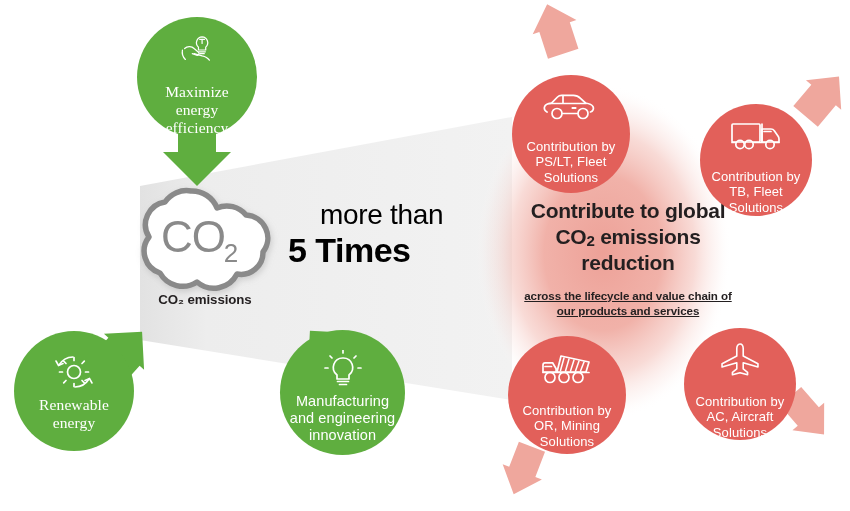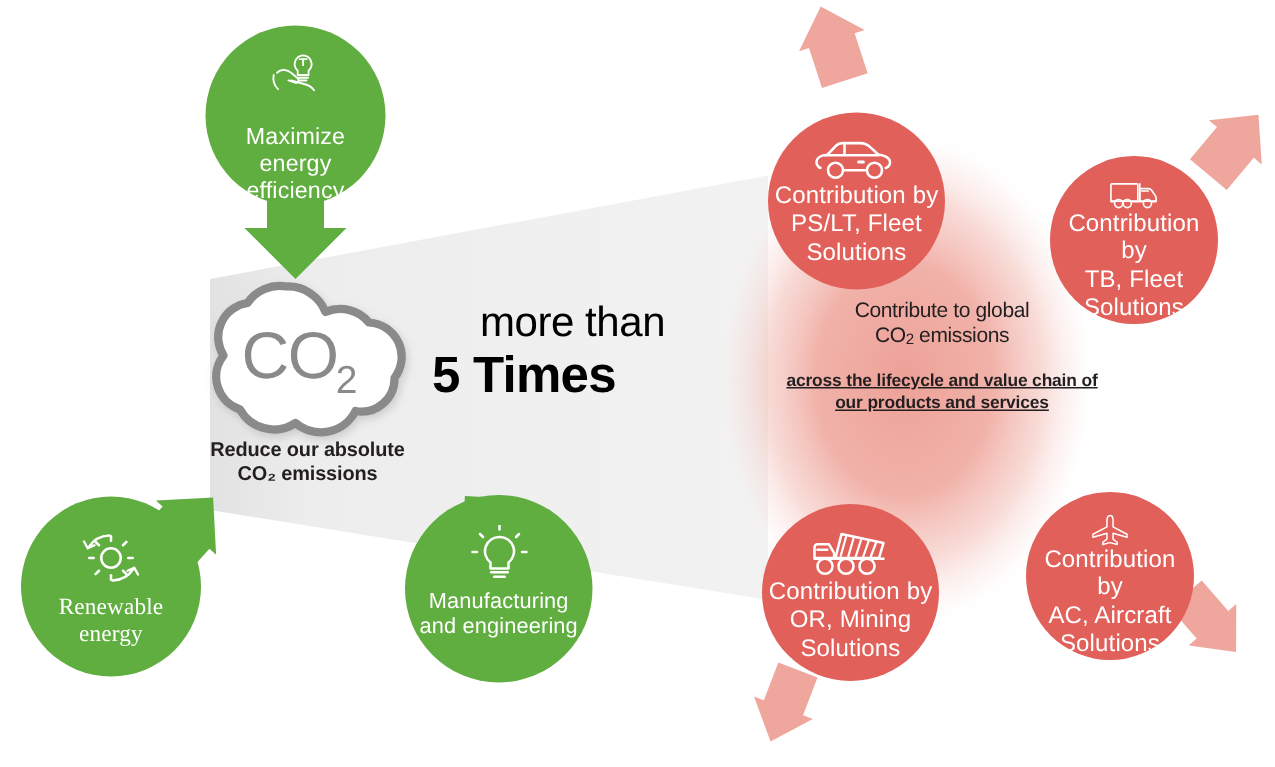--- a/index.html
+++ b/index.html
@@ -32,53 +32,53 @@
     font-weight:400;
     letter-spacing:.1px;
     padding:0 4px;
   }
 
   .green-node{background:#5FAE3F;}
   .red-node{background:#E2605A;}
 
   
   .g1{left:137px;top:17px;width:120px;height:120px;padding-top:17px;}
-  .g1 .lbl{font-size:15.5px;margin-top:20px;}
+  .g1 .lbl{font-size:15.5px;margin-top:20px;font-family:Liberation Serif, serif;}
   .g2{left:14px;top:331px;width:120px;height:120px;padding-top:22px;font-family:Liberation Serif, serif;}
   .g2 .lbl{font-size:15.5px;margin-top:5px;}
-  .g3{left:270px;top:330px;width:125px;height:125px;padding-top:20px;}
+  .g3{left:280px;top:330px;width:125px;height:125px;padding-top:20px;}
   .g3 .lbl{font-size:14.5px;margin-top:3px;}
 
   
   .r1{left:512px;top:75px;width:118px;height:118px;padding-top:17px;}
   .r2{left:700px;top:104px;width:112px;height:112px;padding-top:16px;}
   .r3{left:508px;top:336px;width:118px;height:118px;padding-top:16px;}
   .r4{left:684px;top:328px;width:112px;height:112px;padding-top:15px;}
-  .red-node .lbl{font-size:16px;margin-top:0;line-height:1.18;}
+  .red-node .lbl{font-size:13px;margin-top:17px;line-height:1.18;}
   #cloudCap{
     position:absolute;left:108px;top:292px;width:194px;
     text-align:center;font-size:13.3px;font-weight:bold;color:#231f20;
     line-height:1.2;letter-spacing:-.1px;
   }
 
   
   #times{
     position:absolute;left:288px;top:200px;width:200px;
     color:#000;text-align:left;
   }
   #times .l1{font-size:28px;font-weight:400;line-height:1.08;letter-spacing:-.3px;margin-left:32px;}
   #times .l2{font-size:34px;font-weight:700;line-height:1.12;letter-spacing:-.5px;margin-top:1px;}
 
   
   #contribute{
     position:absolute;left:508px;top:198px;width:240px;
     text-align:center;color:#231f20;
   }
   #contribute .h{
-    font-size:14px;font-weight:normal;line-height:1.22;letter-spacing:-.25px;
+    font-size:21px;font-weight:bold;line-height:1.22;letter-spacing:-.25px;
   }
   #contribute .sub{
     margin-top:13px;font-size:11.6px;font-weight:bold;line-height:1.27;letter-spacing:-.1px;text-decoration:underline;
   }
   sub.two{font-size:.72em;vertical-align:-.16em;}
 </style>
 </head>
 <body>
 
 <div id="stage">
@@ -146,33 +146,33 @@
                a26 26 0 0 1 -37 -9
                a23 23 0 0 1 -11 -36
                a23 23 0 0 1 16 -35
                a26 26 0 0 1 26 -11 z" fill="#ffffff" stroke="#8A8A8A" stroke-width="5.5" stroke-linejoin="round"></path>
       <text x="193" y="252" text-anchor="middle" font-family="Liberation Sans, sans-serif" font-size="44" font-weight="400" fill="#8A8A8A" letter-spacing="-1">CO</text>
       <text x="231" y="262" text-anchor="middle" font-family="Liberation Sans, sans-serif" font-size="26" font-weight="400" fill="#8A8A8A">2</text>
     </g>
   </svg>
 
   <div id="cloudCap">
-    <div>Reduce our absolute</div>
     <div>CO₂ emissions</div>
   </div>
 
   <div id="times">
     <div class="l1">more than</div>
     <div class="l2">5 Times</div>
   </div>
 
   <div id="contribute">
     <div class="h">
       <div>Contribute to global</div>
       <div><span>CO</span><sub class="two">2</sub><span> emissions</span></div>
+      <div>reduction</div>
     </div>
     <div class="sub">
       <div>across the lifecycle and value chain of</div>
       <div>our products and services</div>
     </div>
   </div>
 
   <div class="node green-node g1">
     <svg class="ic" width="46" height="40" viewBox="0 0 46 40">
       <g fill="none" stroke="#ffffff" stroke-width="1.7" stroke-linecap="round" stroke-linejoin="round">
@@ -228,20 +228,21 @@
         <line x1="22" y1="3" x2="22" y2="0.5"></line>
         <line x1="33" y1="8" x2="35" y2="6"></line>
         <line x1="11" y1="8" x2="9" y2="6"></line>
         <line x1="37" y1="18" x2="40" y2="18"></line>
         <line x1="7" y1="18" x2="4" y2="18"></line>
       </g>
     </svg>
     <div class="lbl">
       <div>Manufacturing</div>
       <div>and engineering</div>
+      <div>innovation</div>
     </div>
   </div>
 
   <div class="node red-node r1">
     <svg class="ic" width="56" height="30" viewBox="0 0 56 30">
       <g fill="none" stroke="#ffffff" stroke-width="1.7" stroke-linecap="round" stroke-linejoin="round">
         <path d="M4 20 c-2-1-3-3-2.5-5 c.6-2.5 4-3.5 7-3.8 l6-6.2 c1-1 2.5-1.6 4-1.6 l12 0 c2.5 0 5 1 7 3 l5 4.6 c4 .6 6.5 1.6 7.5 3.6 c1 2.2 0 4.8-2.5 5.4"></path>
         <line x1="20" y1="3.5" x2="20" y2="11"></line>
         <line x1="7" y1="11.5" x2="43" y2="11.5"></line>
         <circle cx="14" cy="21.5" r="5"></circle>

